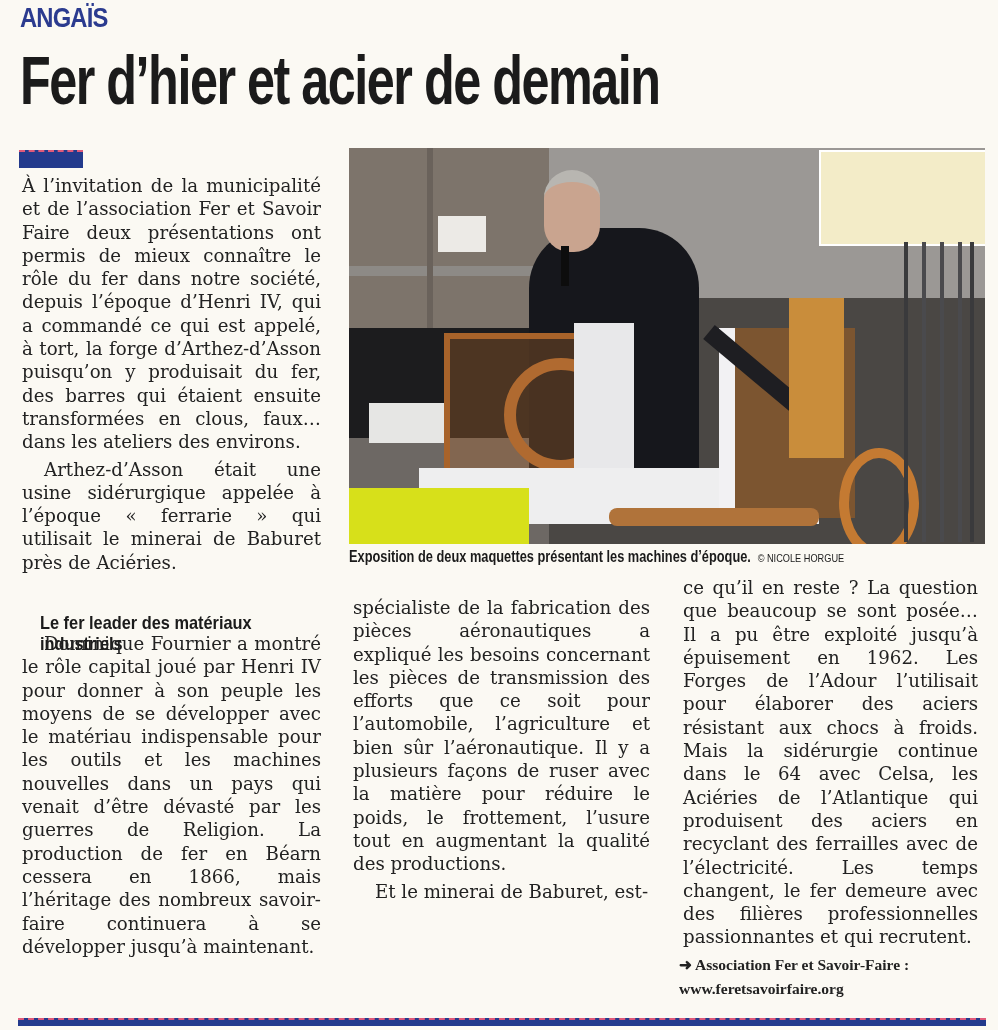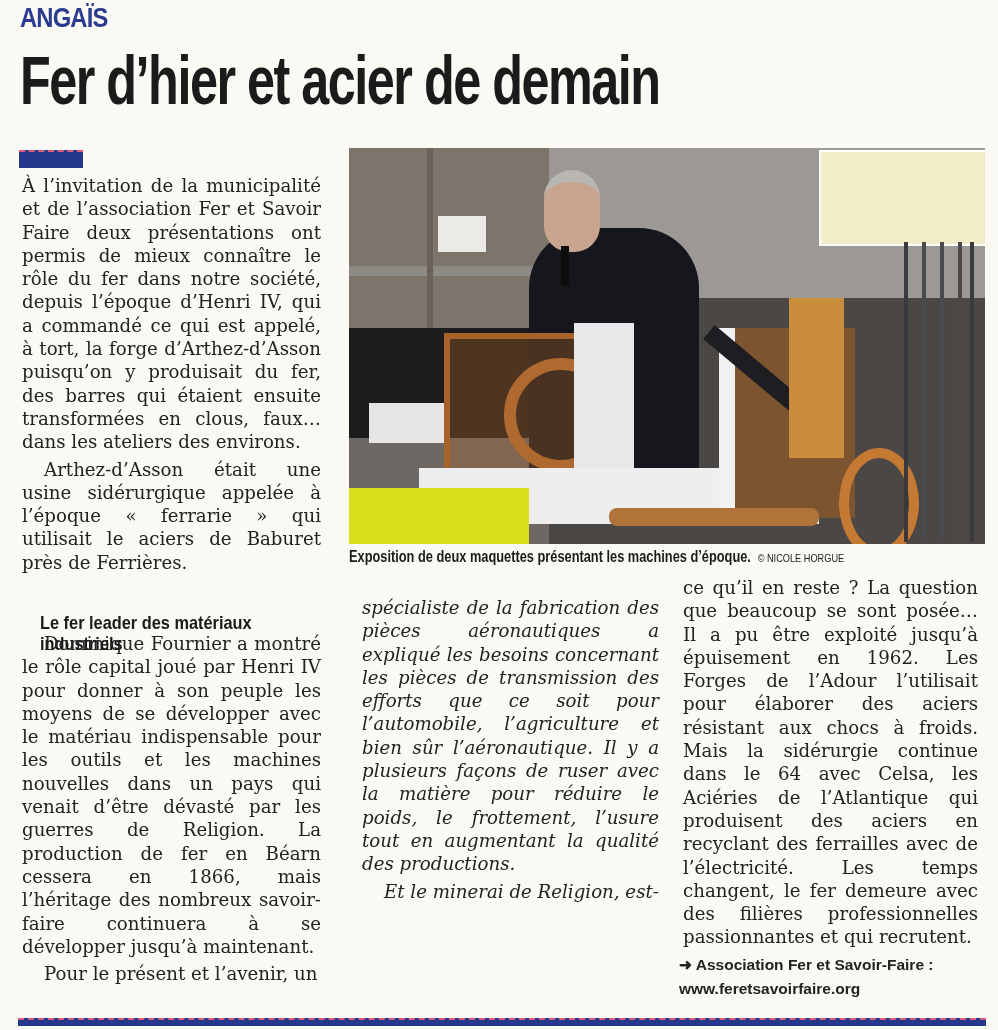--- a/index.html
+++ b/index.html
@@ -27,30 +27,30 @@
       background: #233a8c; border-top: 2px dashed #e05a7a;
     }
     .col {
       position: absolute; font-size: 18.2px; line-height: 23.3px;
       text-align: justify; hyphens: manual;
     }
     .col p { margin: 4px; }
     .col p.indent { text-indent: 22px; }
     .col1a { left: 18px; top: 170px; width: 307px; }
     .col1b { left: 18px; top: 628px; width: 307px; }
-    .col2 { left: 358px; top: 592px; width: 305px; font-style: italic; }
+    .col2 { left: 349px; top: 592px; width: 305px; }
     .col3 { left: 679px; top: 572px; width: 303px; }
     .subhead {
       position: absolute; left: 40px; top: 612px; width: 290px;
       font-family: "Liberation Sans", sans-serif; font-weight: 700;
       font-size: 19px; line-height: 21px; color: #1b1b1b;
       transform: scaleX(0.86); transform-origin: left top;
     }
     .contact {
-      font-family: Liberation Sans, sans-serif; font-weight: 700;
+      font-family: Liberation Serif, serif; font-weight: 700;
       font-size: 15.5px; line-height: 24px; text-align: left; color: #222;
     }
     .photo {
       position: absolute; left: 349px; top: 148px; width: 636px; height: 396px;
       background: #6d6864; overflow: hidden;
     }
     .ph { position: absolute; }
     .caption {
       position: absolute; left: 349px; top: 548px; white-space: nowrap;
       font-family: "Liberation Sans", sans-serif; font-weight: 700;
@@ -67,33 +67,32 @@
   </style>
 </head>
 <body>
 
 <div class="kicker">ANGAÏS</div>
 <div class="headline">Fer d’hier et acier de demain</div>
 <div class="lead-bar"></div>
 
 <div class="col col1a">
   <p>À l’invitation de la municipalité et de l’association Fer et Savoir Faire deux présentations ont permis de mieux connaître le rôle du fer dans notre société, depuis l’époque d’Henri IV, qui a commandé ce qui est appelé, à tort, la forge d’Arthez-d’Asson puisqu’on y produisait du fer, des barres qui étaient ensuite transformées en clous, faux… dans les ateliers des environs.</p>
-  <p class="indent">Arthez-d’Asson était une usine sidérurgique appelée à l’époque « ferrarie » qui utilisait le aciers de Baburet près de Ferrières.</p>
+  <p class="indent">Arthez-d’Asson était une usine sidérurgique appelée à l’époque « ferrarie » qui utilisait le minerai de Baburet près de Aciéries.</p>
 </div>
 
 <div class="subhead">Le fer leader des matériaux industriels</div>
 
 <div class="col col1b">
   <p class="indent">Dominique Fournier a montré le rôle capital joué par Henri IV pour donner à son peuple les moyens de se développer avec le matériau indispensable pour les outils et les machines nouvelles dans un pays qui venait d’être dévasté par les guerres de Religion. La production de fer en Béarn cessera en 1866, mais l’héritage des nombreux savoir-faire continuera à se développer jusqu’à maintenant.</p>
-  <p class="indent">Pour le présent et l’avenir, un</p>
 </div>
 
 <div class="col col2">
   <p>spécialiste de la fabrication des pièces aéronautiques a expliqué les besoins concernant les pièces de transmission des efforts que ce soit pour l’automobile, l’agriculture et bien sûr l’aéronautique. Il y a plusieurs façons de ruser avec la matière pour réduire le poids, le frottement, l’usure tout en augmentant la qualité des productions.</p>
-  <p class="indent">Et le minerai de Religion, est-</p>
+  <p class="indent">Et le minerai de Baburet, est-</p>
 </div>
 
 <div class="col col3">
   <p>ce qu’il en reste ? La question que beaucoup se sont posée… Il a pu être exploité jusqu’à épuisement en 1962. Les Forges de l’Adour l’utilisait pour élaborer des aciers résistant aux chocs à froids. Mais la sidérurgie continue dans le 64 avec Celsa, les Aciéries de l’Atlantique qui produisent des aciers en recyclant des ferrailles avec de l’électricité. Les temps changent, le fer demeure avec des filières professionnelles passionnantes et qui recrutent.</p>
   <div class="contact">
     <span>➜</span>
     <span>Association Fer et Savoir-Faire :</span><br>
     <span>www.feretsavoirfaire.org</span>
   </div>
 </div>

